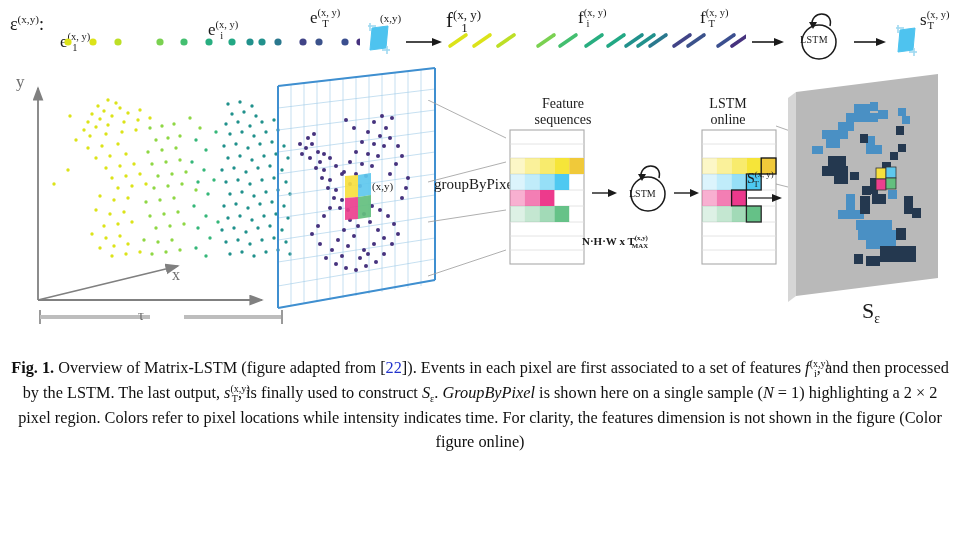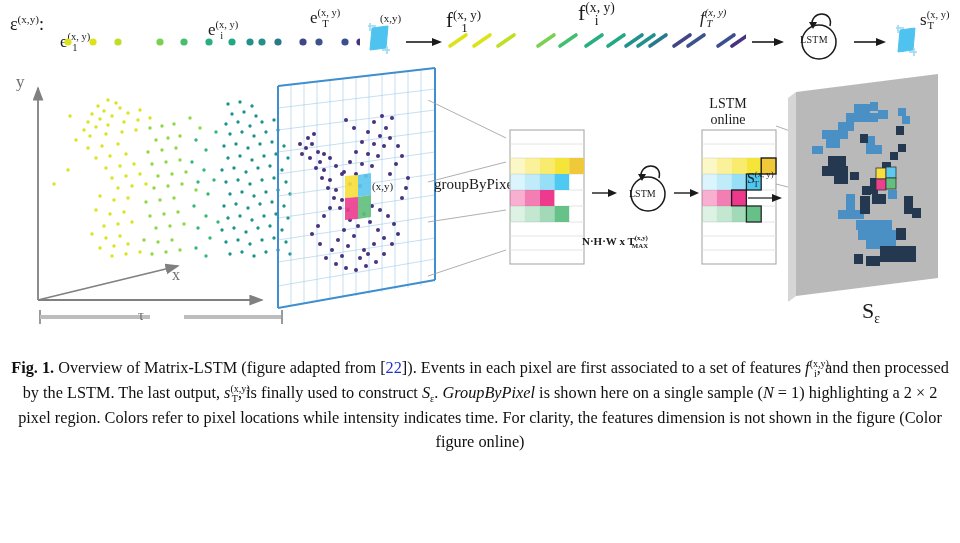--- a/index.html
+++ b/index.html
@@ -62,24 +62,24 @@
   <div class="lbl" style="left:380px;top:12px;font-size:11px;"><span>(x,y)</span></div>
 
   <svg width="40" height="16" style="position:absolute;left:404px;top:34px;">
     <line x1="2" y1="8" x2="28" y2="8" stroke="#1a1a1a" stroke-width="1.6"></line>
     <polygon points="28,4 38,8 28,12" fill="#1a1a1a"></polygon>
   </svg>
 
   <div class="lbl" style="left:446px;top:8px;font-size:21px;">
     <span>f</span><sup>(x, y)</sup><sub style="margin-left:-20px;">1</sub>
   </div>
-  <div class="lbl" style="left:578px;top:0;font-size:22px;">
+  <div class="lbl" style="left:578px;top:8px;font-size:17px;">
     <span>f</span><sup>(x, y)</sup><sub style="margin-left:-20px;">i</sub>
   </div>
-  <div class="lbl" style="left:700px;top:8px;font-size:17px;font-style:italic;">
+  <div class="lbl" style="left:700px;top:8px;font-size:17px;">
     <span>f</span><sup>(x, y)</sup><sub style="margin-left:-20px;">T</sub>
   </div>
 
   <svg width="300" height="22" style="position:absolute;left:446px;top:30px;">
     <g stroke-width="3.6" stroke-linecap="round">
       <line x1="4" y1="16" x2="20" y2="5" stroke="#dce319"></line>
       <line x1="28" y1="16" x2="44" y2="5" stroke="#dce319"></line>
       <line x1="52" y1="16" x2="68" y2="5" stroke="#bddf26"></line>
       <line x1="92" y1="16" x2="108" y2="5" stroke="#7ad151"></line>
       <line x1="114" y1="16" x2="130" y2="5" stroke="#44bf70"></line>
@@ -480,20 +480,24 @@
 
   <svg width="110" height="200" style="position:absolute;left:428px;top:100px;">
     <line x1="0" y1="0" x2="78" y2="38" stroke="#9a9a9a" stroke-width="0.8"></line>
     <line x1="0" y1="82" x2="78" y2="62" stroke="#9a9a9a" stroke-width="0.8"></line>
     <line x1="0" y1="122" x2="78" y2="110" stroke="#9a9a9a" stroke-width="0.8"></line>
     <line x1="0" y1="176" x2="78" y2="150" stroke="#9a9a9a" stroke-width="0.8"></line>
   </svg>
 
   <div class="lbl" style="left:434px;top:176px;font-size:15px;"><span>groupByPixel</span></div>
 
+  <div class="lbl" style="left:523px;top:96px;font-size:14px;text-align:center;width:80px;">
+    <div>Feature</div>
+    <div>sequences</div>
+  </div>
 
   <svg width="80" height="140" style="position:absolute;left:508px;top:128px;">
     <rect x="2" y="2" width="74" height="134" fill="#ffffff" stroke="#aaaaaa" stroke-width="1.1"></rect>
     <g stroke="#dddddd" stroke-width="0.8">
       <line x1="2" y1="16" x2="76" y2="16"></line>
       <line x1="2" y1="30" x2="76" y2="30"></line>
       <line x1="2" y1="46" x2="76" y2="46"></line>
       <line x1="2" y1="62" x2="76" y2="62"></line>
       <line x1="2" y1="78" x2="76" y2="78"></line>
       <line x1="2" y1="94" x2="76" y2="94"></line>

